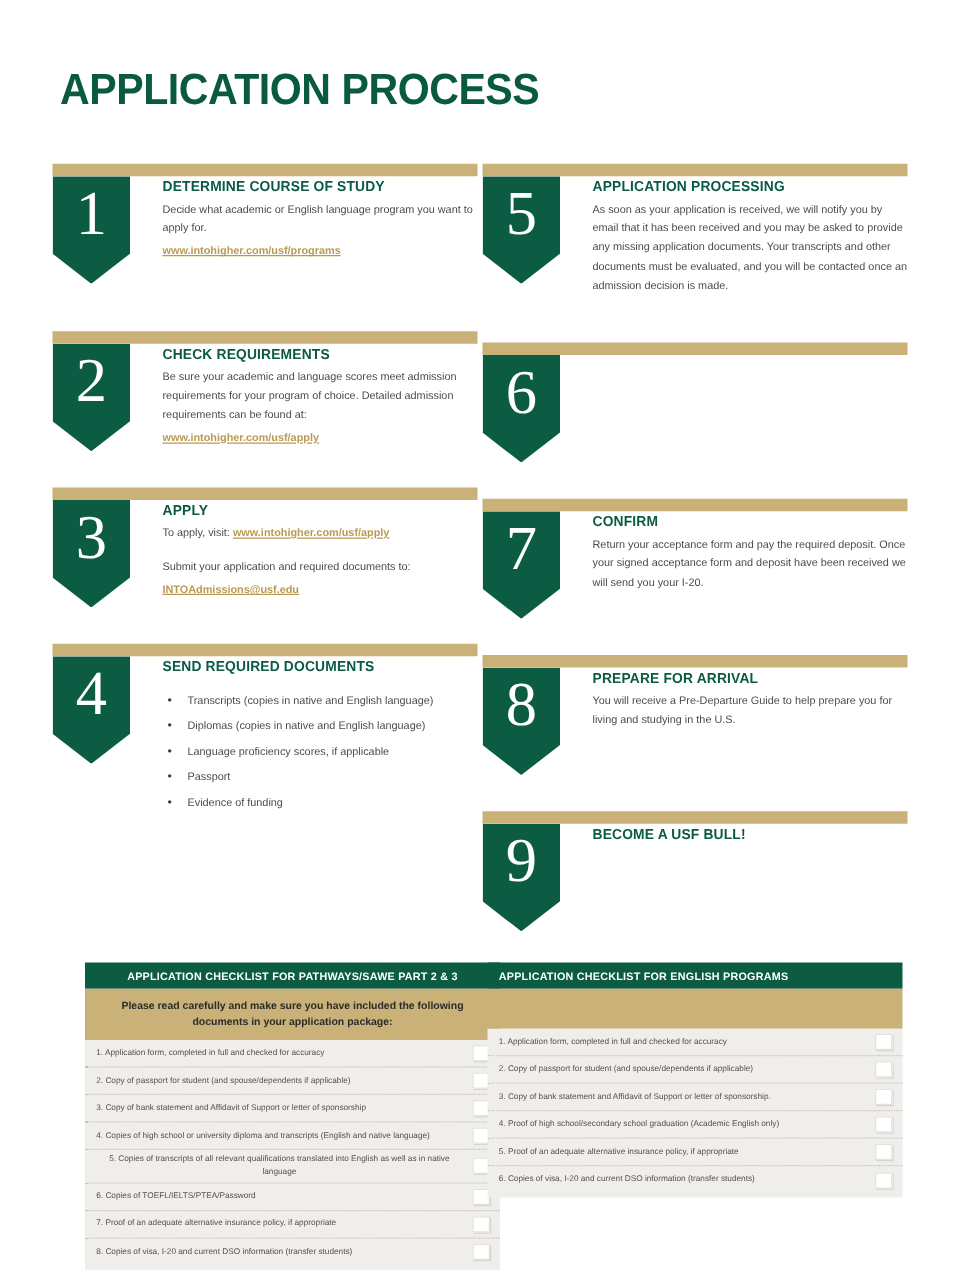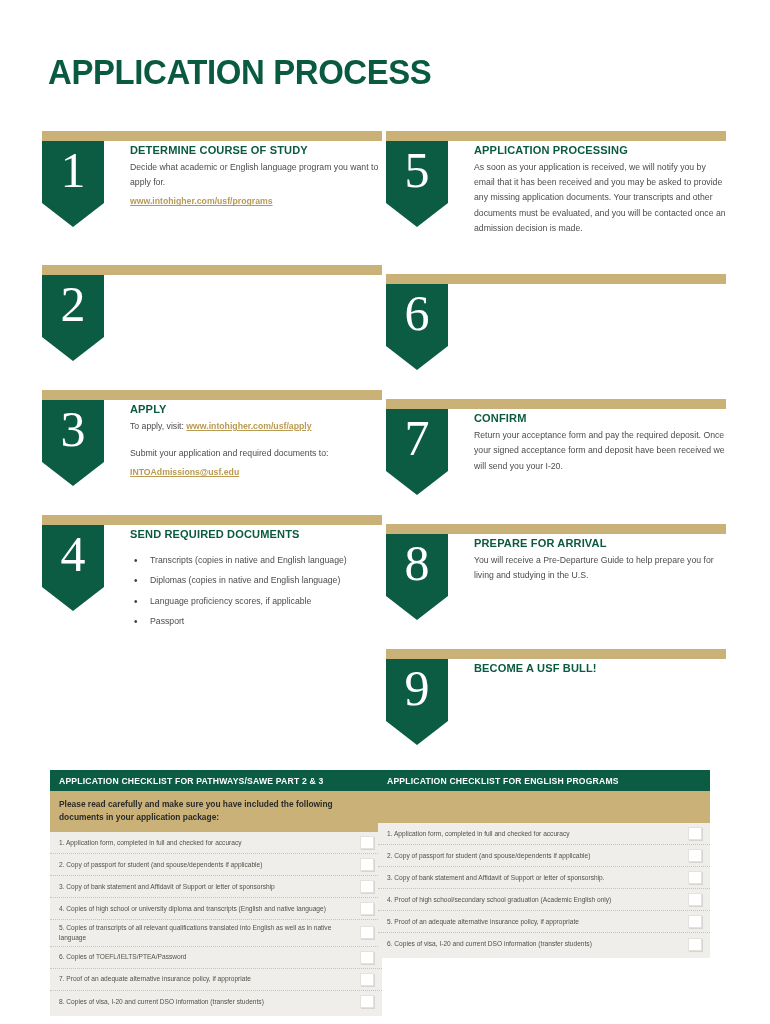--- a/index.html
+++ b/index.html
@@ -127,22 +127,22 @@
     top: -1px;
     font-size: 10px;
     color: #3b3b3b;
   }
 
   
   .checklist {
     position: absolute;
     width: 332px;
   }
-  .cl-left  { left: 50px;  top: 770px; }
-  .cl-right { left: 378px; top: 770px; }
+  .cl-left  { left: 68px;  top: 770px; text-align: center; }
+  .cl-right { left: 390px; top: 770px; }
 
   .cl-header {
     background: #0c5c43;
     color: #ffffff;
     font-size: 8.6px;
     font-weight: bold;
     letter-spacing: 0.2px;
     padding: 6px 9px 5px 9px;
   }
   .cl-sub {
@@ -204,20 +204,25 @@
         </div>
       </div>
     </div>
 
     <div class="step" style="margin-bottom:29px;">
       <div class="step-bar"></div>
       <div class="step-body">
         <div class="badge">
           <span class="badge-num">2</span>
         </div>
+        <div class="step-text">
+          <div class="step-title">CHECK REQUIREMENTS</div>
+          <p class="step-p">Be sure your academic and language scores meet admission requirements for your program of choice. Detailed admission requirements can be found at:</p>
+          <a class="link" href="#">www.intohigher.com/usf/apply</a>
+        </div>
       </div>
     </div>
 
     <div class="step" style="margin-bottom:29px;">
       <div class="step-bar"></div>
       <div class="step-body">
         <div class="badge">
           <span class="badge-num">3</span>
         </div>
         <div class="step-text">
@@ -235,20 +240,21 @@
         <div class="badge">
           <span class="badge-num">4</span>
         </div>
         <div class="step-text">
           <div class="step-title">SEND REQUIRED DOCUMENTS</div>
           <ul class="doc-list">
             <li>Transcripts (copies in native and English language)</li>
             <li>Diplomas (copies in native and English language)</li>
             <li>Language proficiency scores, if applicable</li>
             <li>Passport</li>
+            <li>Evidence of funding</li>
           </ul>
         </div>
       </div>
     </div>
 
   </div>
 
   <div class="col col-right">
 
     <div class="step" style="margin-bottom:38px;">

